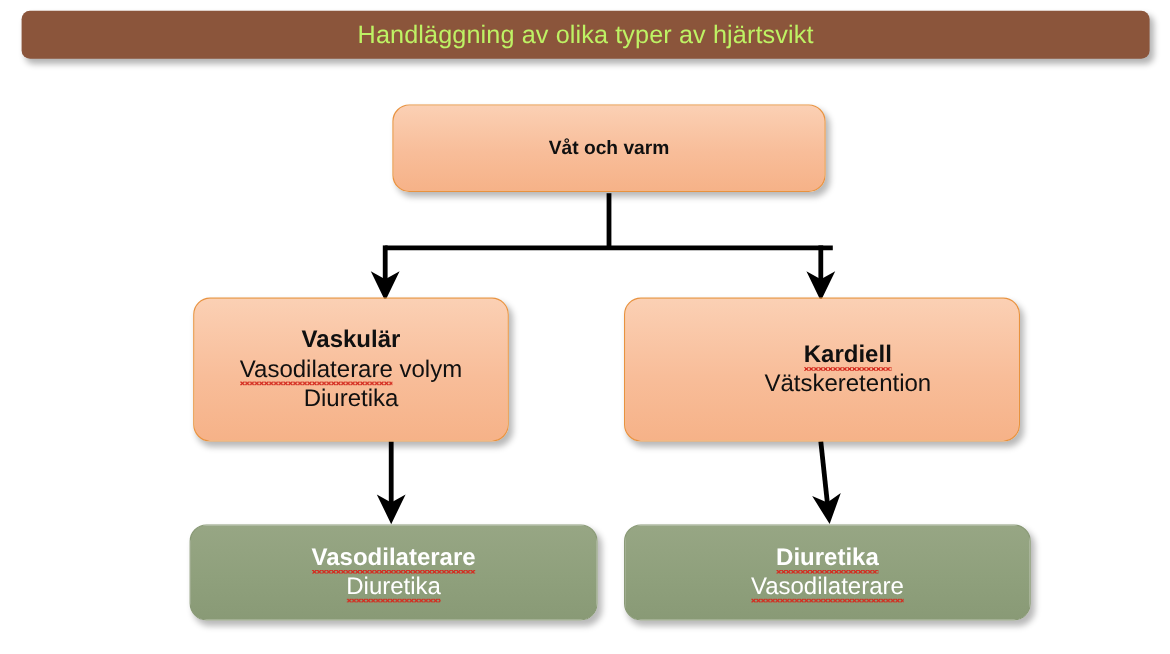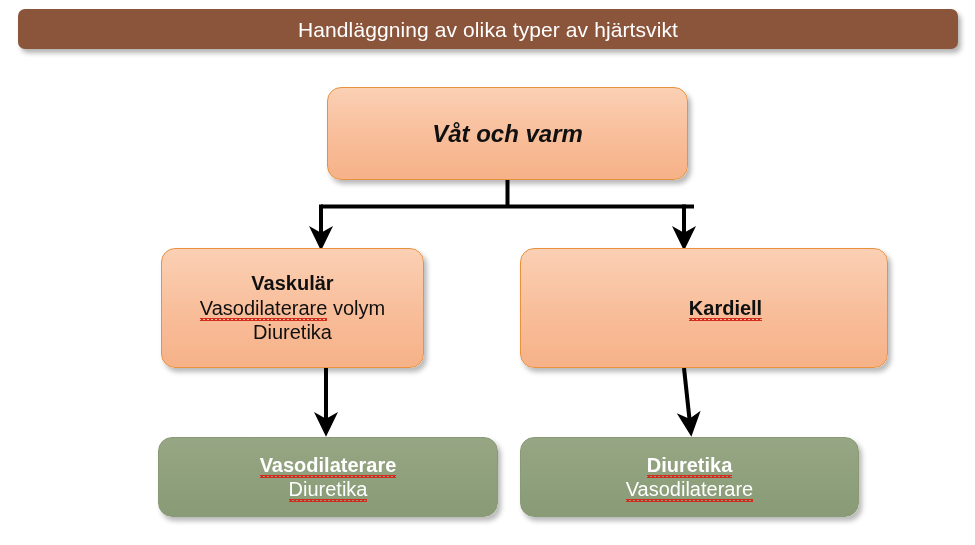--- a/index.html
+++ b/index.html
@@ -31,21 +31,21 @@
     height: 40px;
     box-sizing: border-box;
     background: #8b553b;
     border-radius: 7px;
     box-shadow: 3px 4px 5px rgba(0,0,0,0.30);
     display: flex;
     align-items: center;
     justify-content: center;
   }
   .title-text {
-    color: #ffffff;
+    color: #bef264;
     font-size: 21px;
     font-weight: 400;
     letter-spacing: 0.1px;
     line-height: 1;
     white-space: nowrap;
   }
 
   
   .node {
     position: absolute;
@@ -91,30 +91,29 @@
     height: 3px;
     background-image:
       linear-gradient(45deg, transparent 40%, #d42b1f 40%, #d42b1f 60%, transparent 60%),
       linear-gradient(-45deg, transparent 40%, #d42b1f 40%, #d42b1f 60%, transparent 60%);
     background-size: 4px 3px;
     background-repeat: repeat-x;
   }
 
   
   #node-top {
-    left: 327px;  top: 87px;  width: 361px; height: 93px;
-    font-size: 24px;
-    font-style: italic;
+    left: 327px;  top: 87px;  width: 361px; height: 73px;
+    font-size: 16px;
   }
   #node-vaskular {
     left: 161px;  top: 248px; width: 263px; height: 120px;
     font-size: 20px;
   }
   #node-kardiell {
-    left: 520px;  top: 248px; width: 368px; height: 120px;
+    left: 520px;  top: 248px; width: 330px; height: 120px;
     font-size: 20px;
     padding-left: 43px;
   }
   #node-left-treatment {
     left: 158px;  top: 437px; width: 340px; height: 80px;
     font-size: 20px;
   }
   #node-right-treatment {
     left: 520px;  top: 437px; width: 339px; height: 80px;
     font-size: 20px;
@@ -162,20 +161,21 @@
   </div>
 
   <div class="node peach" id="node-vaskular">
     <span class="line bold">Vaskulär</span>
     <span class="line normal"><span class="sp">Vasodilaterare</span><span> volym</span></span>
     <span class="line normal">Diuretika</span>
   </div>
 
   <div class="node peach" id="node-kardiell">
     <span class="line bold"><span class="sp">Kardiell</span></span>
+    <span class="line normal">Vätskeretention</span>
   </div>
 
   <div class="node green" id="node-left-treatment">
     <span class="line bold"><span class="sp">Vasodilaterare</span></span>
     <span class="line normal"><span class="sp">Diuretika</span></span>
   </div>
 
   <div class="node green" id="node-right-treatment">
     <span class="line bold"><span class="sp">Diuretika</span></span>
     <span class="line normal"><span class="sp">Vasodilaterare</span></span>

